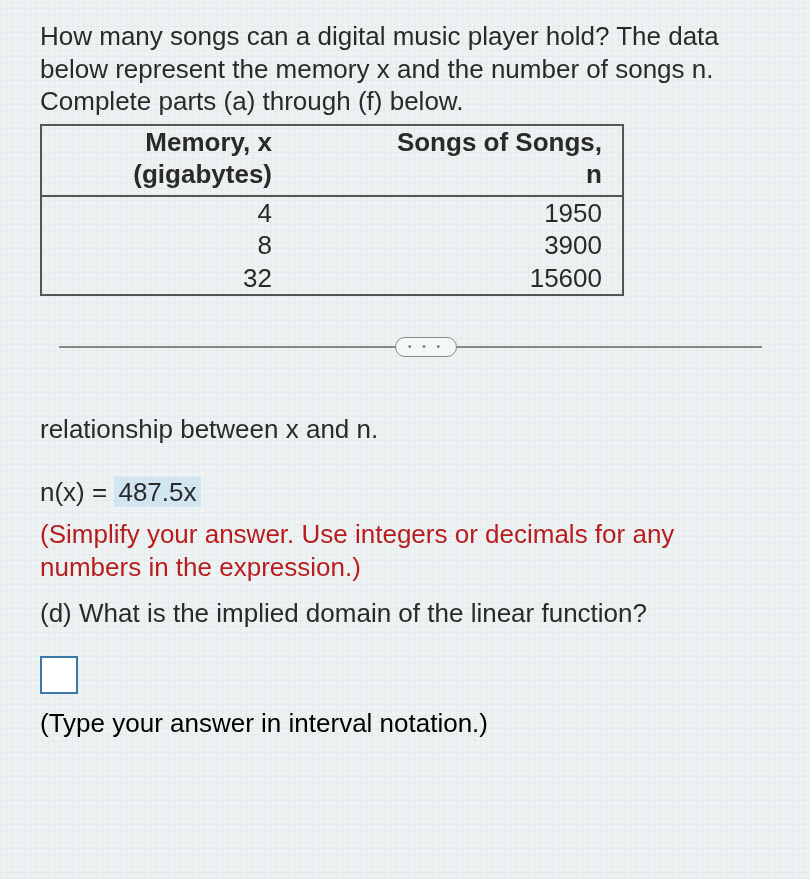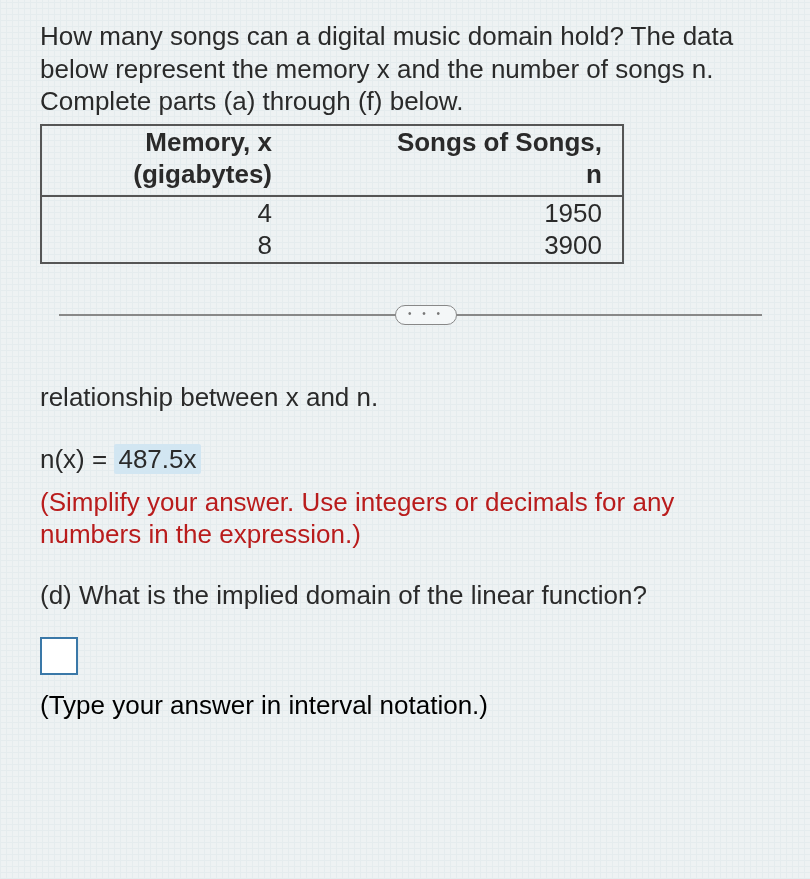--- a/index.html
+++ b/index.html
@@ -87,39 +87,39 @@
   }
   .answer-box-inline {
     background: #d2e6f2;
     padding: 0 4px;
     border-radius: 2px;
   }
   .note {
     color: #b91c1c;
   }
   .part-d {
-    margin-top: 28px;
+    margin-top: 14px;
     margin-bottom: 26px;
   }
   .input-box {
     width: 34px;
     height: 34px;
     border: 2px solid #3a78a8;
     background: #fff;
     display: inline-block;
   }
   .final-note {
     color: #000000;
     margin-top: 6px;
   }
 </style>
 </head>
 <body>
 
-<div class="question-intro">How many songs can a digital music domain hold? The data below represent the memory x and the number of songs n. Complete parts (a) through (f) below.</div>
+<div class="question-intro">How many songs can a digital music player hold? The data below represent the memory x and the number of songs n. Complete parts (a) through (f) below.</div>
 
 <table class="data">
   <thead>
     <tr>
       <th>
         <span>Memory, x</span>
         <span class="sub">(gigabytes)</span>
       </th>
       <th>
         <span>Songs of Songs,</span>
@@ -128,20 +128,24 @@
     </tr>
   </thead>
   <tbody>
     <tr>
       <td>4</td>
       <td>1950</td>
     </tr>
     <tr>
       <td>8</td>
       <td>3900</td>
+    </tr>
+    <tr>
+      <td>32</td>
+      <td>15600</td>
     </tr>
   </tbody>
 </table>
 
 <hr class="sep-row">
 <div class="pager">• • •</div>
 
 <div class="sub-line">relationship between x and n.</div>
 
 <div class="formula">

